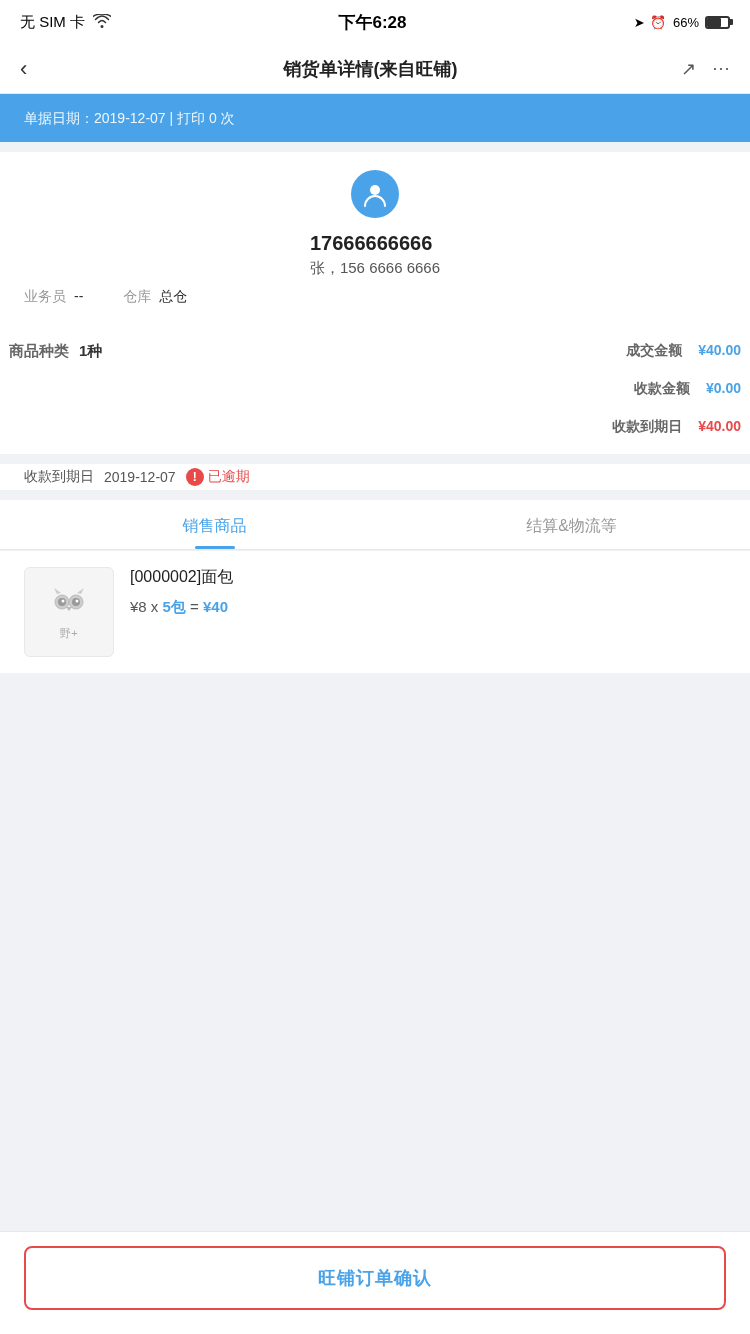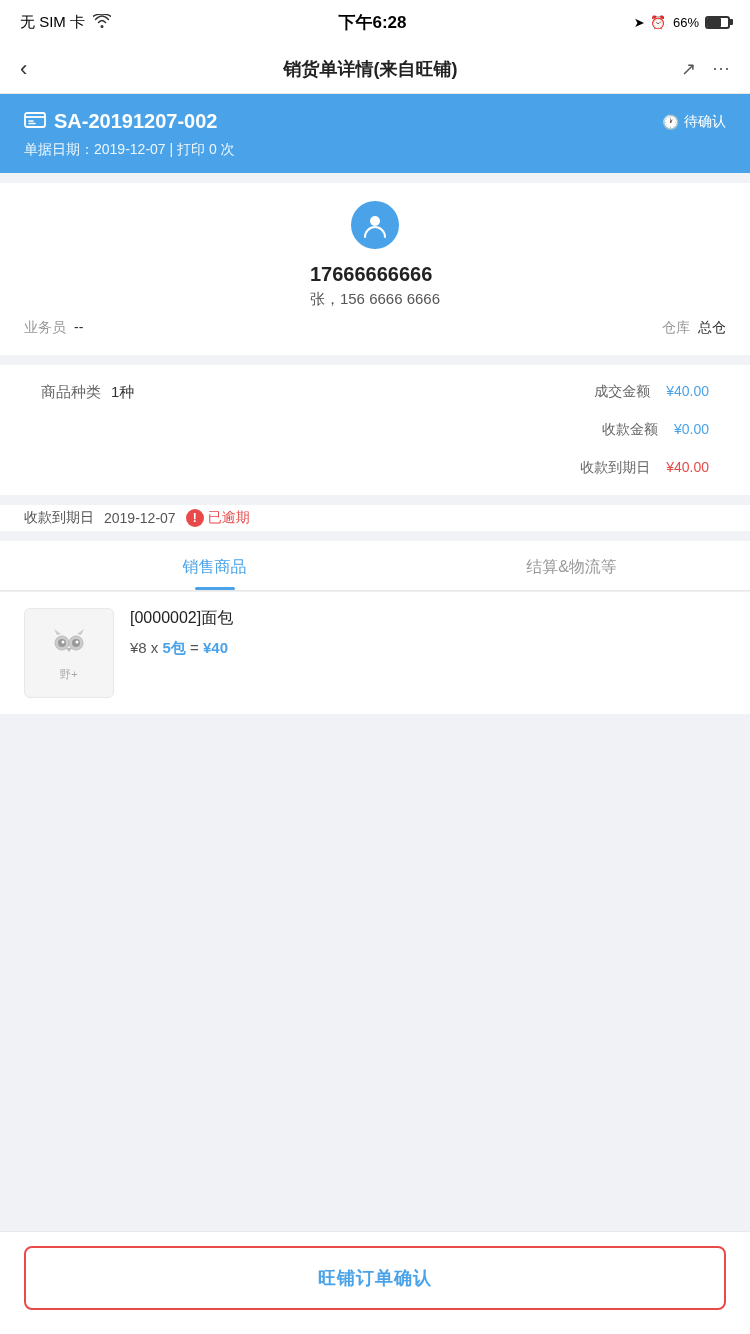--- a/index.html
+++ b/index.html
@@ -164,38 +164,37 @@
       font-weight: 600;
       color: #222;
     }
     .customer-name {
       font-size: 15px;
       color: #555;
       margin-top: 4px;
     }
     .customer-meta {
       display: flex;
-      gap: 20px;
+      gap: 40px;
       margin-top: 8px;
-      justify-content: space-between;
     }
     .meta-item {
       font-size: 14px;
       color: #666;
       display: flex;
       gap: 8px;
     }
     .meta-label { color: #999; }
     .meta-value { color: #333; }
 
     
     .section-stats {
       background: #fff;
-      margin-top: 10px;
-      padding: 18px 41px;
+      padding: 18px 9px;
+      font-weight: bold;
     }
     .stats-row {
       display: flex;
       justify-content: space-between;
       align-items: flex-start;
     }
     .stat-left {
       display: flex;
       align-items: center;
       gap: 10px;
@@ -385,36 +384,20 @@
 <div class="nav-bar">
   <div class="nav-back">‹</div>
   <div class="nav-title">销货单详情(来自旺铺)</div>
   <div class="nav-actions">
     <span class="nav-icon">↗</span>
     <span class="nav-icon">···</span>
   </div>
 </div>
 
 <div class="order-header">
-  <div class="order-header-top">
-    <div class="order-id">
-      <span>
-        <svg width="22" height="18" viewBox="0 0 22 18" fill="none">
-          <rect x="1" y="3" width="20" height="14" rx="2" stroke="white" stroke-width="1.8" fill="none"></rect>
-          <path d="M1 7h20" stroke="white" stroke-width="1.8"></path>
-          <path d="M5 11h4M5 13.5h6" stroke="white" stroke-width="1.5" stroke-linecap="round"></path>
-        </svg>
-      </span>
-      <span>SA-20191207-002</span>
-    </div>
-    <div class="order-status">
-      <span>🕐</span>
-      <span>待确认</span>
-    </div>
-  </div>
   <div class="order-date">单据日期：2019-12-07 | 打印 0 次</div>
 </div>
 
 <div class="section-white">
   <div class="customer-row">
     <div class="avatar">
       <svg width="28" height="28" viewBox="0 0 28 28" fill="none">
         <circle cx="14" cy="10" r="5" fill="white"></circle>
         <path d="M4 26c0-5.5 4.5-10 10-10s10 4.5 10 10" stroke="white" stroke-width="2" fill="none" stroke-linecap="round"></path>
       </svg>

